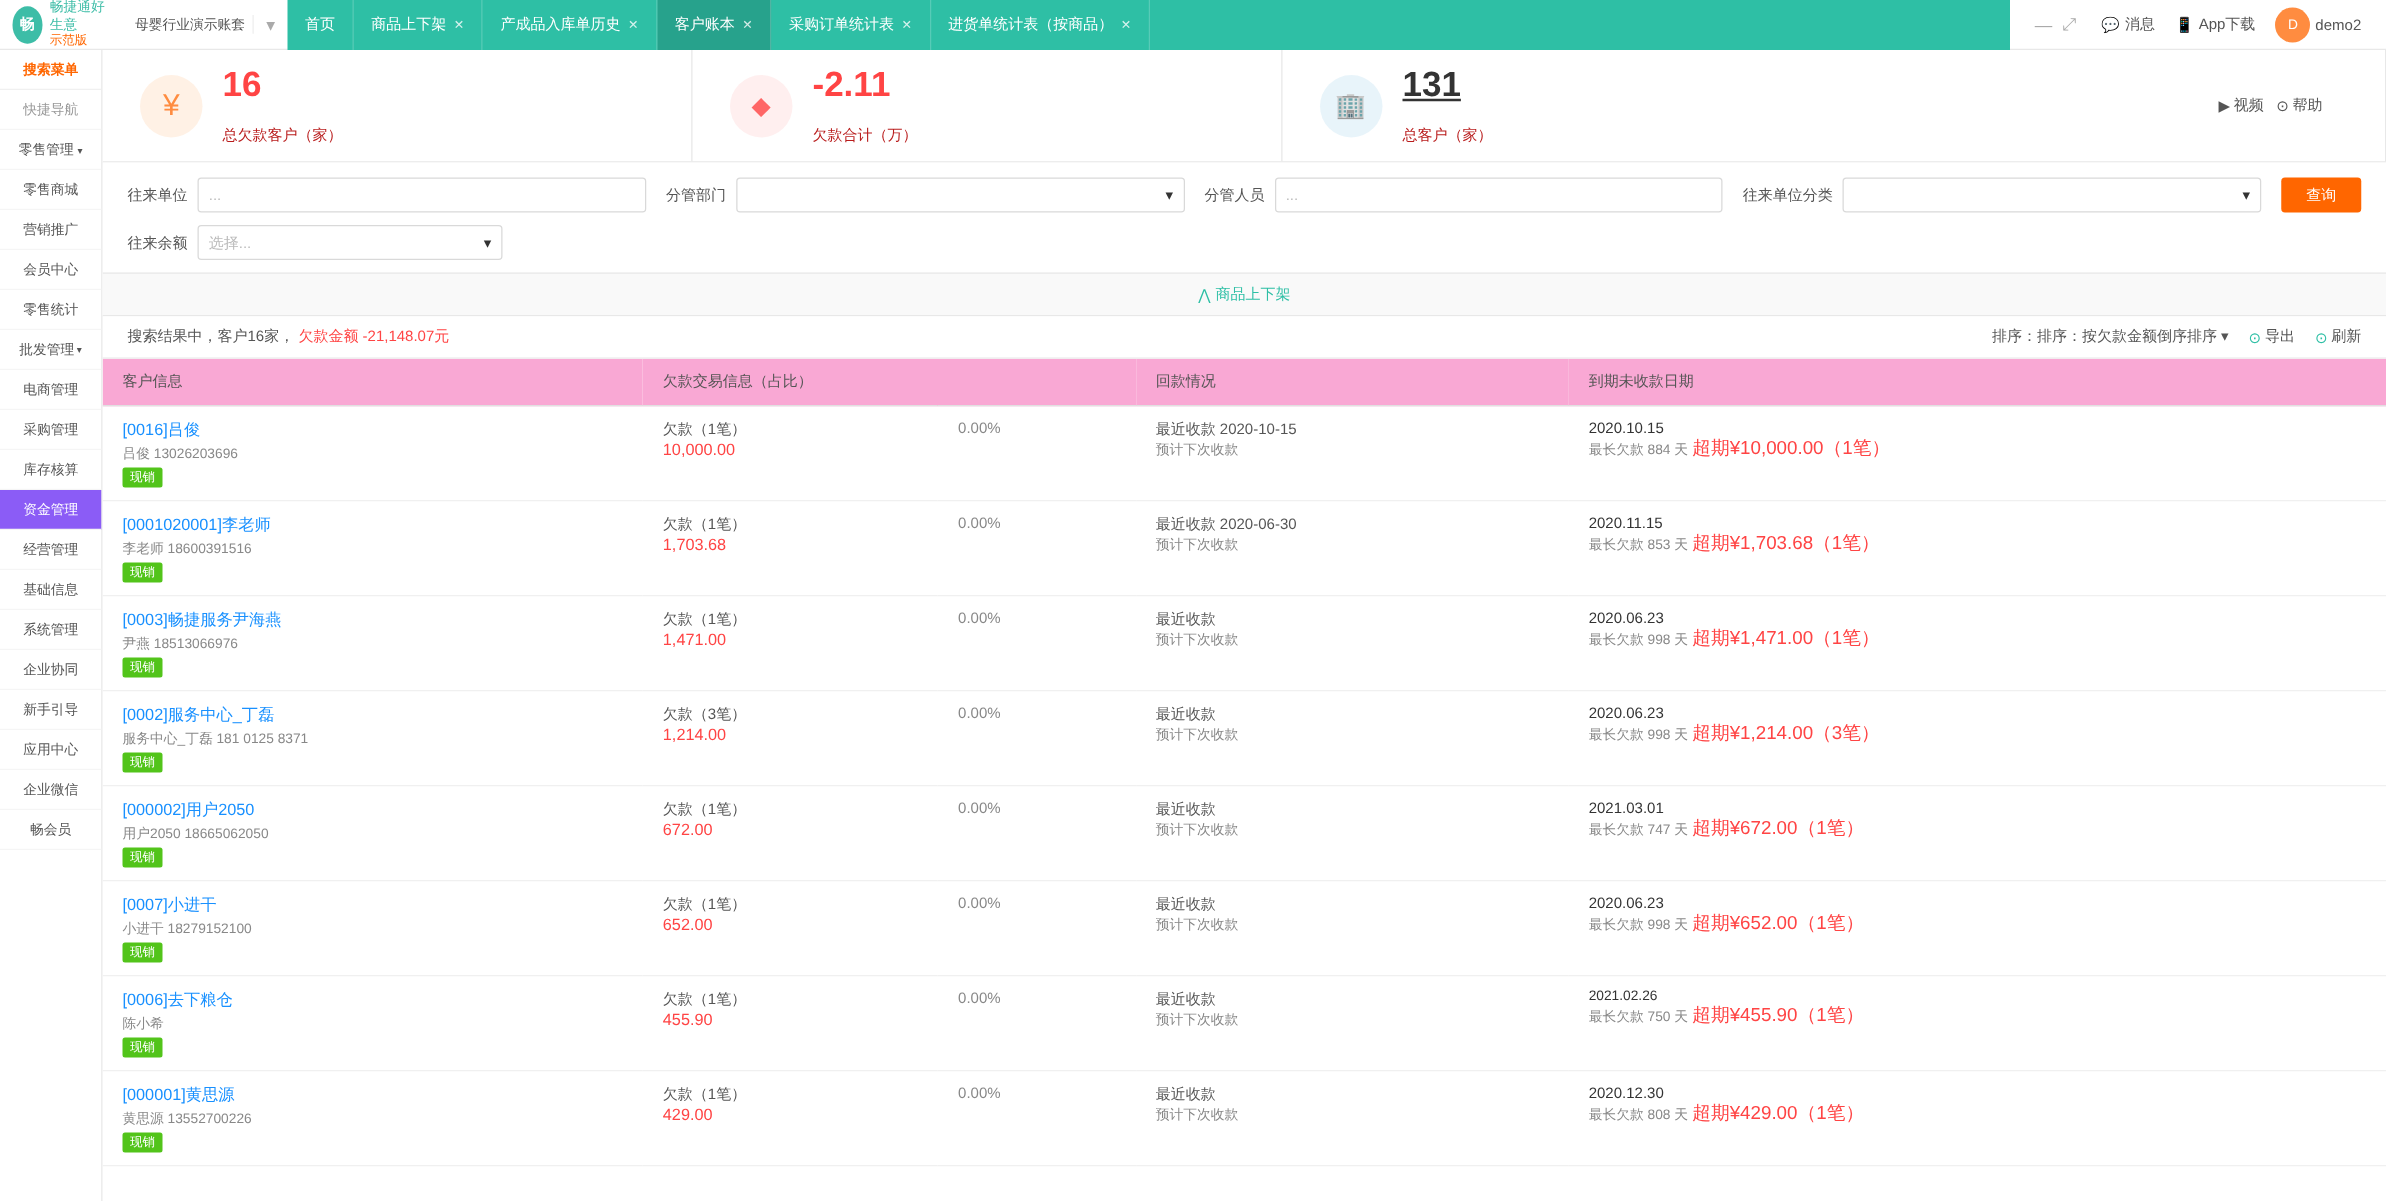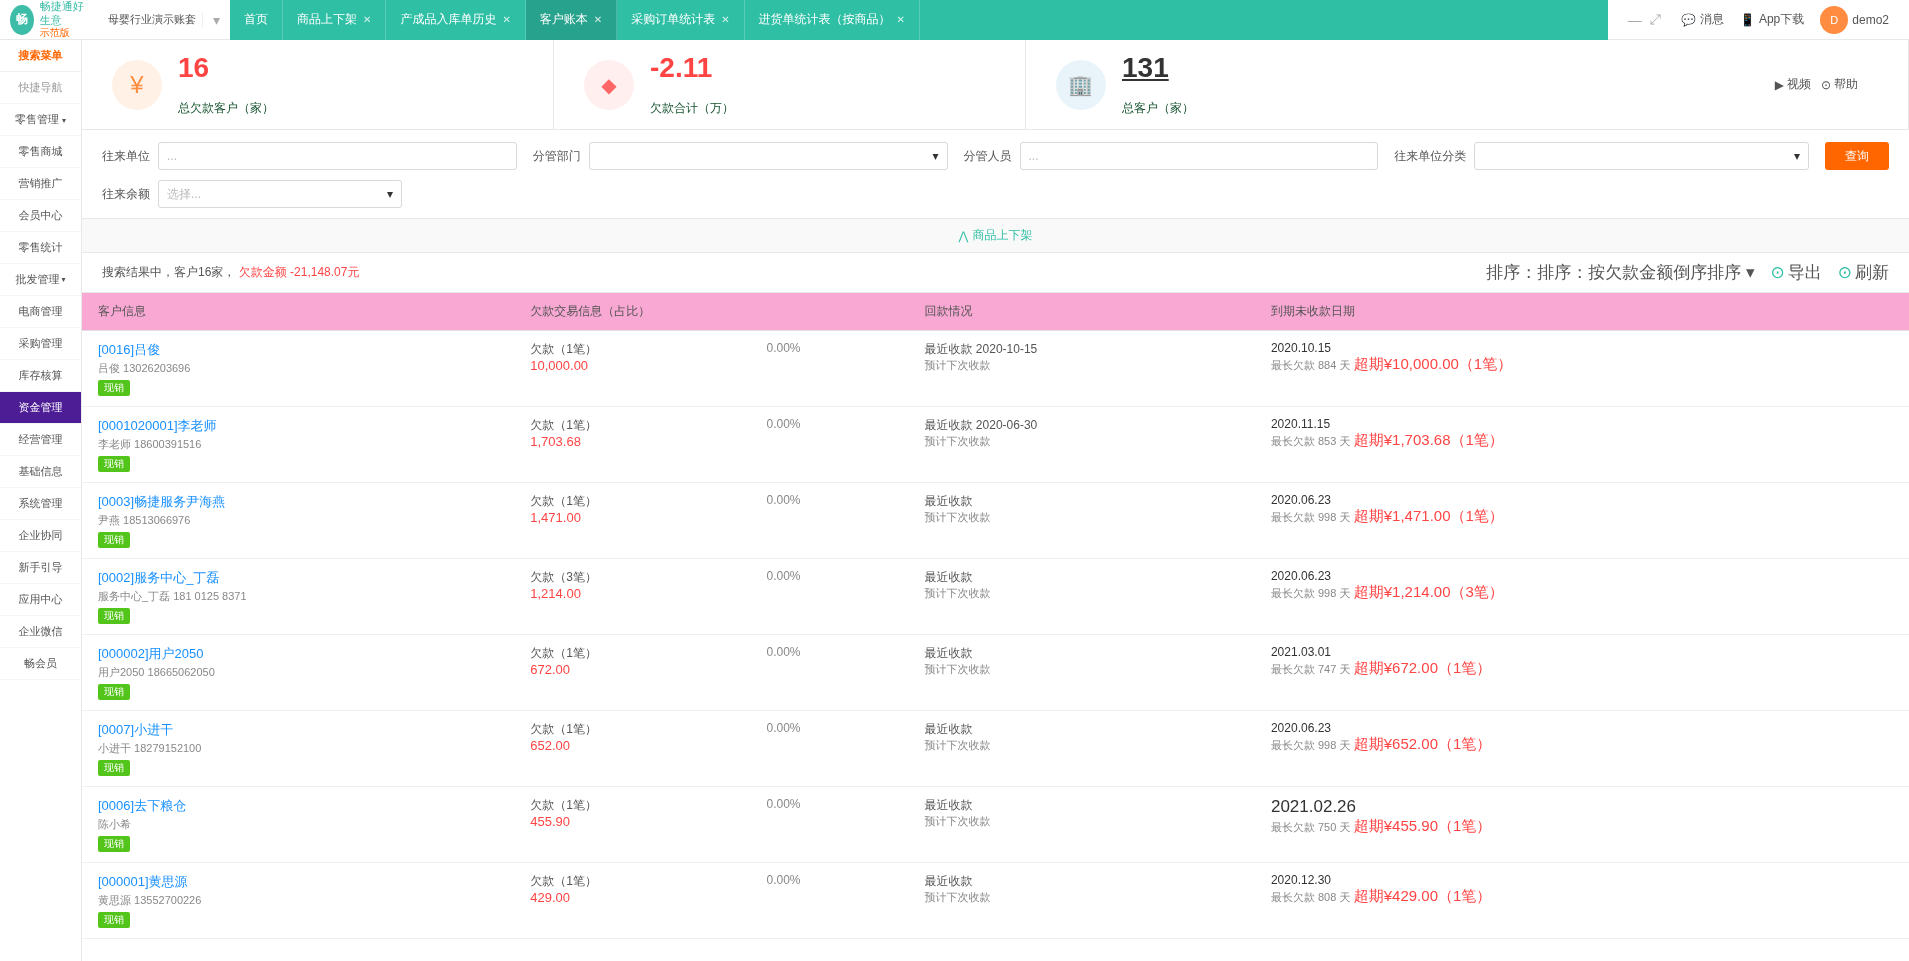--- a/index.html
+++ b/index.html
@@ -18,55 +18,55 @@
     .tab .close-x { font-size: 10px; opacity: 0.8; cursor: pointer; }
     .top-right { display: flex; align-items: center; gap: 16px; padding-right: 10px; margin-left: auto; flex-shrink: 0; }
     .top-right-item { display: flex; align-items: center; gap: 4px; font-size: 12px; color: #555; cursor: pointer; }
     .avatar-circle { width: 28px; height: 28px; border-radius: 50%; background: #ff8c40; display: flex; align-items: center; justify-content: center; color: white; font-size: 11px; }
 
     
     .main-layout { display: flex; flex: 1; overflow: hidden; }
     .sidebar { width: 82px; background: #fff; border-right: 1px solid #e8e8e8; display: flex; flex-direction: column; flex-shrink: 0; }
     .sidebar-search { padding: 8px 6px; font-size: 11px; color: #ff6600; cursor: pointer; border-bottom: 1px solid #f0f0f0; text-align: center; font-weight: bold; }
     .sidebar-item { padding: 8px 4px; text-align: center; cursor: pointer; font-size: 11px; color: #555; border-bottom: 1px solid #f5f5f5; }
-    .sidebar-item.active { background: #4c1d95; color: white; }
+    .sidebar-item.active { background: #8b5cf6; color: white; }
     .sidebar-item .arrow { font-size: 8px; }
 
     
     .content { flex: 1; overflow: auto; display: flex; flex-direction: column; }
 
     
     .stats-bar { display: flex; background: #fff; border-bottom: 1px solid #e8e8e8; height: 90px; }
     .stat-item { flex: 1; display: flex; align-items: center; padding: 0 30px; gap: 16px; border-right: 1px solid #e8e8e8; }
     .stat-icon-circle { width: 50px; height: 50px; border-radius: 50%; display: flex; align-items: center; justify-content: center; font-size: 22px; }
     .stat-icon-yen { background: rgba(255, 160, 80, 0.15); color: #ff8c40; }
     .stat-icon-diamond { background: rgba(255, 100, 100, 0.1); color: #ff6666; }
     .stat-icon-building { background: rgba(100, 180, 220, 0.15); color: #5bafd6; }
     .stat-info .stat-number { font-size: 28px; font-weight: bold; color: #ff4444; }
     .stat-info .stat-number.black { color: #333; font-weight: bold; text-decoration: underline; }
-    .stat-info .stat-label { font-size: 12px; color: #14532d; margin-top: 16px; }
+    .stat-info .stat-label { font-size: 12px; color: #b91c1c; margin-top: 16px; }
     .stat-right-controls { display: flex; align-items: center; gap: 10px; padding: 0 20px; font-size: 12px; color: #555; }
     .stat-right-controls span { cursor: pointer; display: flex; align-items: center; gap: 3px; }
 
     
     .filter-area { background: #fff; padding: 12px 20px 0; border-bottom: 1px solid #e8e8e8; }
     .filter-row { display: flex; gap: 16px; margin-bottom: 10px; }
     .filter-item { display: flex; align-items: center; gap: 8px; flex: 1; }
     .filter-label { font-size: 12px; color: #555; white-space: nowrap; }
     .filter-input { flex: 1; border: 1px solid #d9d9d9; border-radius: 3px; padding: 4px 8px; font-size: 12px; height: 28px; display: flex; align-items: center; justify-content: space-between; cursor: pointer; background: #fff; position: relative; }
     .filter-select { flex: 1; border: 1px solid #d9d9d9; border-radius: 3px; padding: 4px 8px; font-size: 12px; height: 28px; display: flex; align-items: center; justify-content: space-between; cursor: pointer; background: #fff; }
     .filter-btn-search { background: #ff6600; color: white; border: none; border-radius: 3px; padding: 5px 20px; font-size: 12px; cursor: pointer; height: 28px; }
     .filter-row-2 { display: flex; align-items: flex-end; gap: 16px; margin-bottom: 10px; }
     .collapse-btn { display: flex; align-items: center; justify-content: center; gap: 4px; color: #2ebfa5; font-size: 12px; cursor: pointer; padding: 6px 0; text-align: center; background: #f9f9f9; margin: 0 -20px; border-top: 1px solid #e8e8e8; padding: 8px; }
 
     
     .results-bar { background: #fff; padding: 8px 20px; display: flex; align-items: center; justify-content: space-between; border-bottom: 1px solid #e8e8e8; }
     .results-info { font-size: 12px; color: #555; }
     .results-info span.highlight { color: #ff4444; }
-    .results-actions { display: flex; align-items: center; gap: 16px; font-size: 17px; color: #555; }
+    .results-actions { display: flex; align-items: center; gap: 16px; font-size: 12px; color: #555; }
     .results-actions .sort-label { color: #555; }
     .results-actions .action-btn { display: flex; align-items: center; gap: 3px; cursor: pointer; color: #555; }
     .results-actions .action-btn .icon { color: #2ebfa5; }
 
     
     .table-container { flex: 1; overflow: auto; background: #fff; }
     .data-table { width: 100%; border-collapse: collapse; }
     .data-table thead tr { background: #f9a8d4; border-bottom: 1px solid #e0e0e0; }
     .data-table th { padding: 10px 16px; font-size: 12px; color: #555; font-weight: 500; text-align: left; border-bottom: 1px solid #e0e0e0; }
     .data-table tbody tr { border-bottom: 1px solid #f0f0f0; }
@@ -447,21 +447,21 @@
       <div class="amount-red">455.90</div>
     </td>
     <td>
       <span class="percent-text">0.00%</span>
     </td>
     <td>
       <div class="collection-info">最近收款</div>
       <div class="collection-date">预计下次收款</div>
     </td>
     <td>
-      <div style="color:#333;font-size:17px;">2021.02.26</div>
+      <div style="color:#333;font-size:11px;">2021.02.26</div>
       <div>
         <span class="overdue-days">最长欠款 750 天</span>
         <span class="overdue-text"> 超期¥455.90（1笔）</span>
       </div>
     </td>
   </tr>
               <tr>
     <td>
       <div class="customer-name">[000001]黄思源</div>
       <div class="customer-sub">黄思源  13552700226</div>

